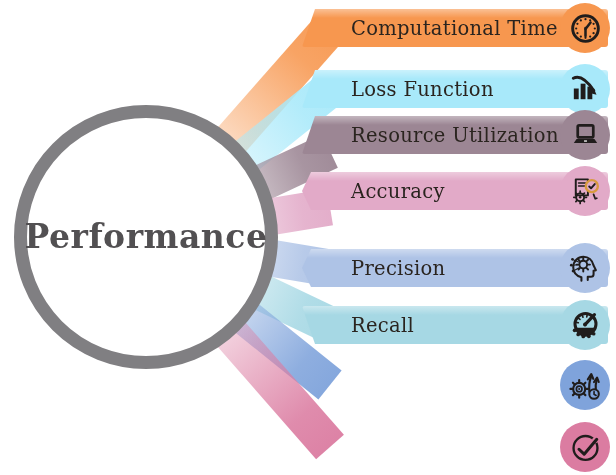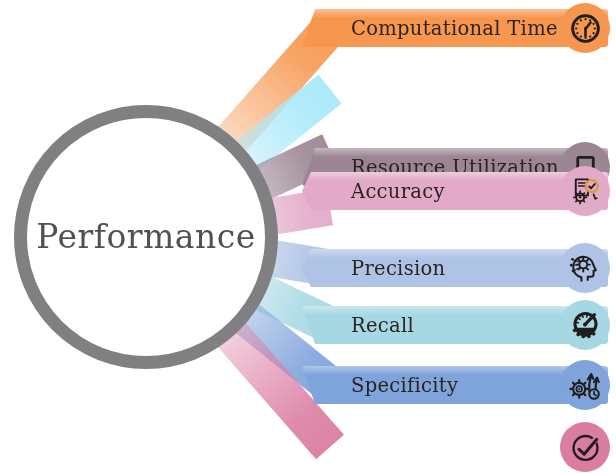--- a/index.html
+++ b/index.html
@@ -3,21 +3,21 @@
 <meta charset="utf-8">
 <style>
   html,body{margin:0;padding:0;background:#ffffff;}
   .canvas{position:relative;width:616px;height:475px;background:var(--bg,#fff);overflow:hidden;
           font-family:"DejaVu Serif","Liberation Serif",serif;}
   #bands{position:absolute;left:0;top:0;z-index:0;}
   .hub{position:absolute;left:14px;top:105px;width:264px;height:264px;box-sizing:border-box;
        border:13px solid var(--ring,#807F82);border-radius:50%;background:#ffffff;z-index:1;
        display:flex;align-items:center;justify-content:center;}
   .hub-title{display:flex;flex-direction:column;align-items:flex-end;text-align:center;
-       font-weight:normal;font-size:33px;line-height:1.42;color:var(--title,#525052);letter-spacing:.5px;}
+       font-weight:bold;font-size:33px;line-height:1.42;color:var(--title,#525052);letter-spacing:.5px;}
   .row{position:absolute;left:0;width:616px;height:38px;z-index:2;}
   .bar{position:absolute;left:302px;width:306px;height:38px;border-radius:3px;
        background:linear-gradient(180deg,rgba(255,255,255,.4),rgba(255,255,255,0) 9px),var(--c,#ccc);
        display:flex;align-items:center;text-align:right;}
   .clip-top .bar{clip-path:polygon(13px 0,100% 0,100% 100%,0 100%);}
   .clip-mid .bar{clip-path:polygon(9px 0,100% 0,100% 100%,9px 100%,0 50%);}
   .clip-bot .bar{clip-path:polygon(0 0,100% 0,100% 100%,13px 100%);}
   .label{padding-left:49px;font-size:19.5px;color:var(--label,#2A241F);letter-spacing:.3px;white-space:nowrap;}
   .badge{position:absolute;left:560px;top:-6px;width:50px;height:50px;border-radius:50%;
        background:var(--c,#ccc);display:flex;align-items:center;justify-content:center;}
@@ -119,22 +119,38 @@
           <circle cx="18" cy="8.4" r="1.15"></circle>
             <circle cx="22.8" cy="9.7" r="1.15"></circle>
             <circle cx="26.3" cy="13.2" r="1.15"></circle>
         </g>
         <path class="s" d="M18 18.5 L23.2 11.8" stroke-width="2.6"></path>
         <path class="s" d="M18 17.5 L18 25.8" stroke-width="2.6"></path>
       </svg>
     </div>
   </div>
 
-
-  <div class="row clip-top" style="top: 148px; --c: #9C8694;">
+  <div class="row clip-top" style="top: 70px; --c: #A8E9FA;">
+    <div class="bar">
+      <span class="label">Loss Function</span>
+    </div>
+    <div class="badge">
+      <svg viewBox="0 0 36 36">
+        <g class="f">
+            <rect x="6" y="17" width="5" height="11"></rect>
+            <rect x="13" y="12" width="5" height="16"></rect>
+            <rect x="20" y="15" width="5" height="13"></rect>
+          </g>
+        <path class="s" d="M5.5 6.5 C11 3.5 17.5 6 26.5 19" stroke-width="3"></path>
+        <path class="f" d="M29.3 23.5 L22.3 21.6 L26.7 16.9 Z"></path>
+      </svg>
+    </div>
+  </div>
+
+  <div class="row clip-top" style="top: 116px; --c: #9C8694;">
     <div class="bar">
       <span class="label">Resource Utilization</span>
     </div>
     <div class="badge">
       <svg viewBox="0 0 36 36">
         <rect class="s" x="10" y="7.5" width="16" height="12.5" rx="1.5" stroke-width="2.8"></rect>
         <path class="f" d="M6 25.8 L30 25.8 L27.2 21.6 L8.8 21.6 Z"></path>
         <path d="M16.5 23.7 h3" stroke="#ffffff" stroke-width="1.3"></path>
       </svg>
     </div>
@@ -193,23 +209,20 @@
             <circle cx="21.4" cy="29.1" r="1.9"></circle>
             <circle cx="15.7" cy="29.3" r="1.9"></circle>
             <circle cx="10.5" cy="27.2" r="1.9"></circle>
             <circle cx="6.8" cy="23" r="1.9"></circle>
           </g>
       </svg>
     </div>
   </div>
 
   <div class="row clip-bot" style="top: 366px; --c: #7FA3DB;">
-    <div class="bar">
-      <span class="label">Specificity</span>
-    </div>
     <div class="badge">
       <svg viewBox="0 0 36 36">
         <circle class="s" cx="11.5" cy="21.5" r="6.2" stroke-width="2.2"></circle>
         <circle class="s" cx="11.5" cy="21.5" r="2.9" stroke-width="1.7"></circle>
         <circle class="f" cx="11.5" cy="21.5" r="1"></circle>
         <path class="s" stroke-width="2.2" d="M18.4 21.5 h2.1 M16.4 26.4 l1.5 1.5 M11.5 28.4 v2.1 M6.6 26.4 l-1.5 1.5 M4.6 21.5 h-2.1 M6.6 16.6 l-1.5 -1.5 M11.5 14.6 v-2.1 M16.4 16.6 l1.5 -1.5"></path>
         <path class="s" stroke-width="2.2" d="M22 24.5 C21.5 19 22 13.5 23.6 9.5"></path>
         <path class="s" stroke-width="2.2" d="M20.4 11.6 L23.9 6.2 L26 11.2"></path>
         <path class="s" stroke-width="2.2" d="M28.6 21.5 C28.3 18.3 28.6 15.5 29.4 12.8"></path>
         <path class="s" stroke-width="2.2" d="M26.8 14.4 L29.9 9.8 L31.6 14.4"></path>

